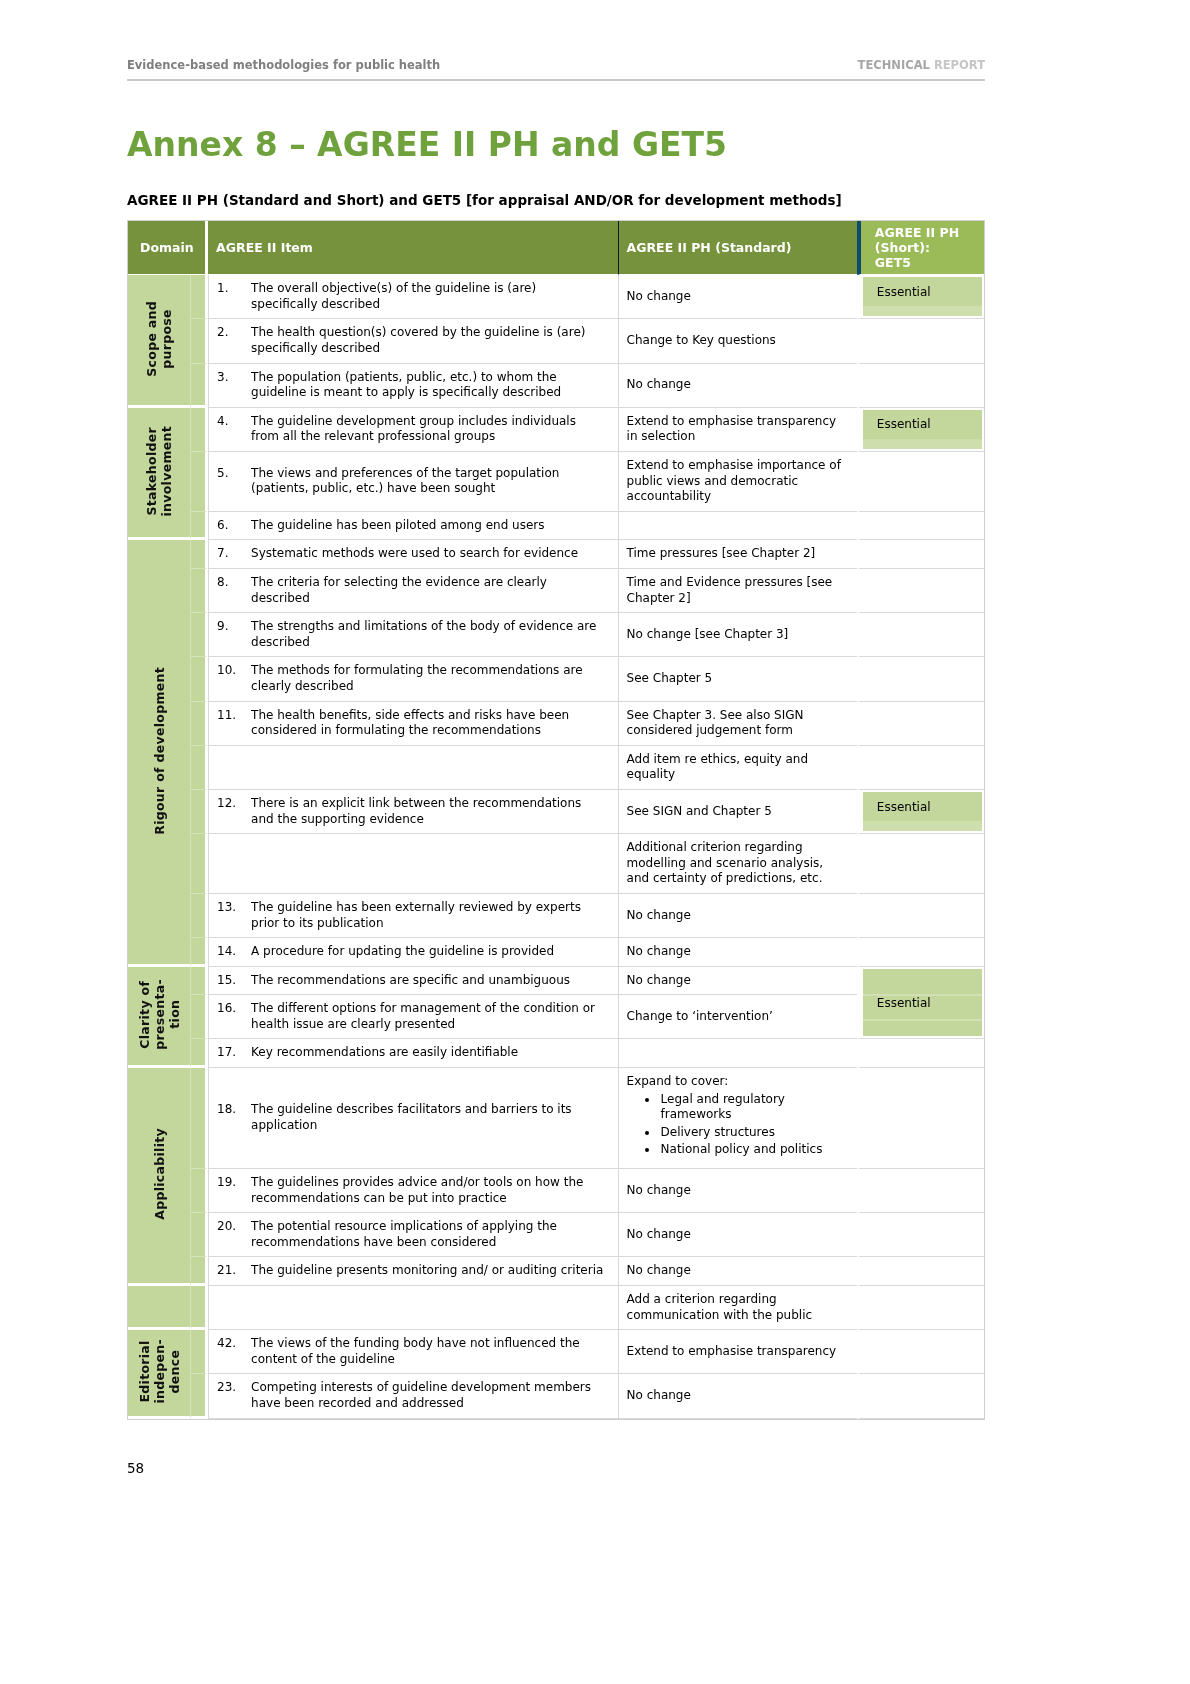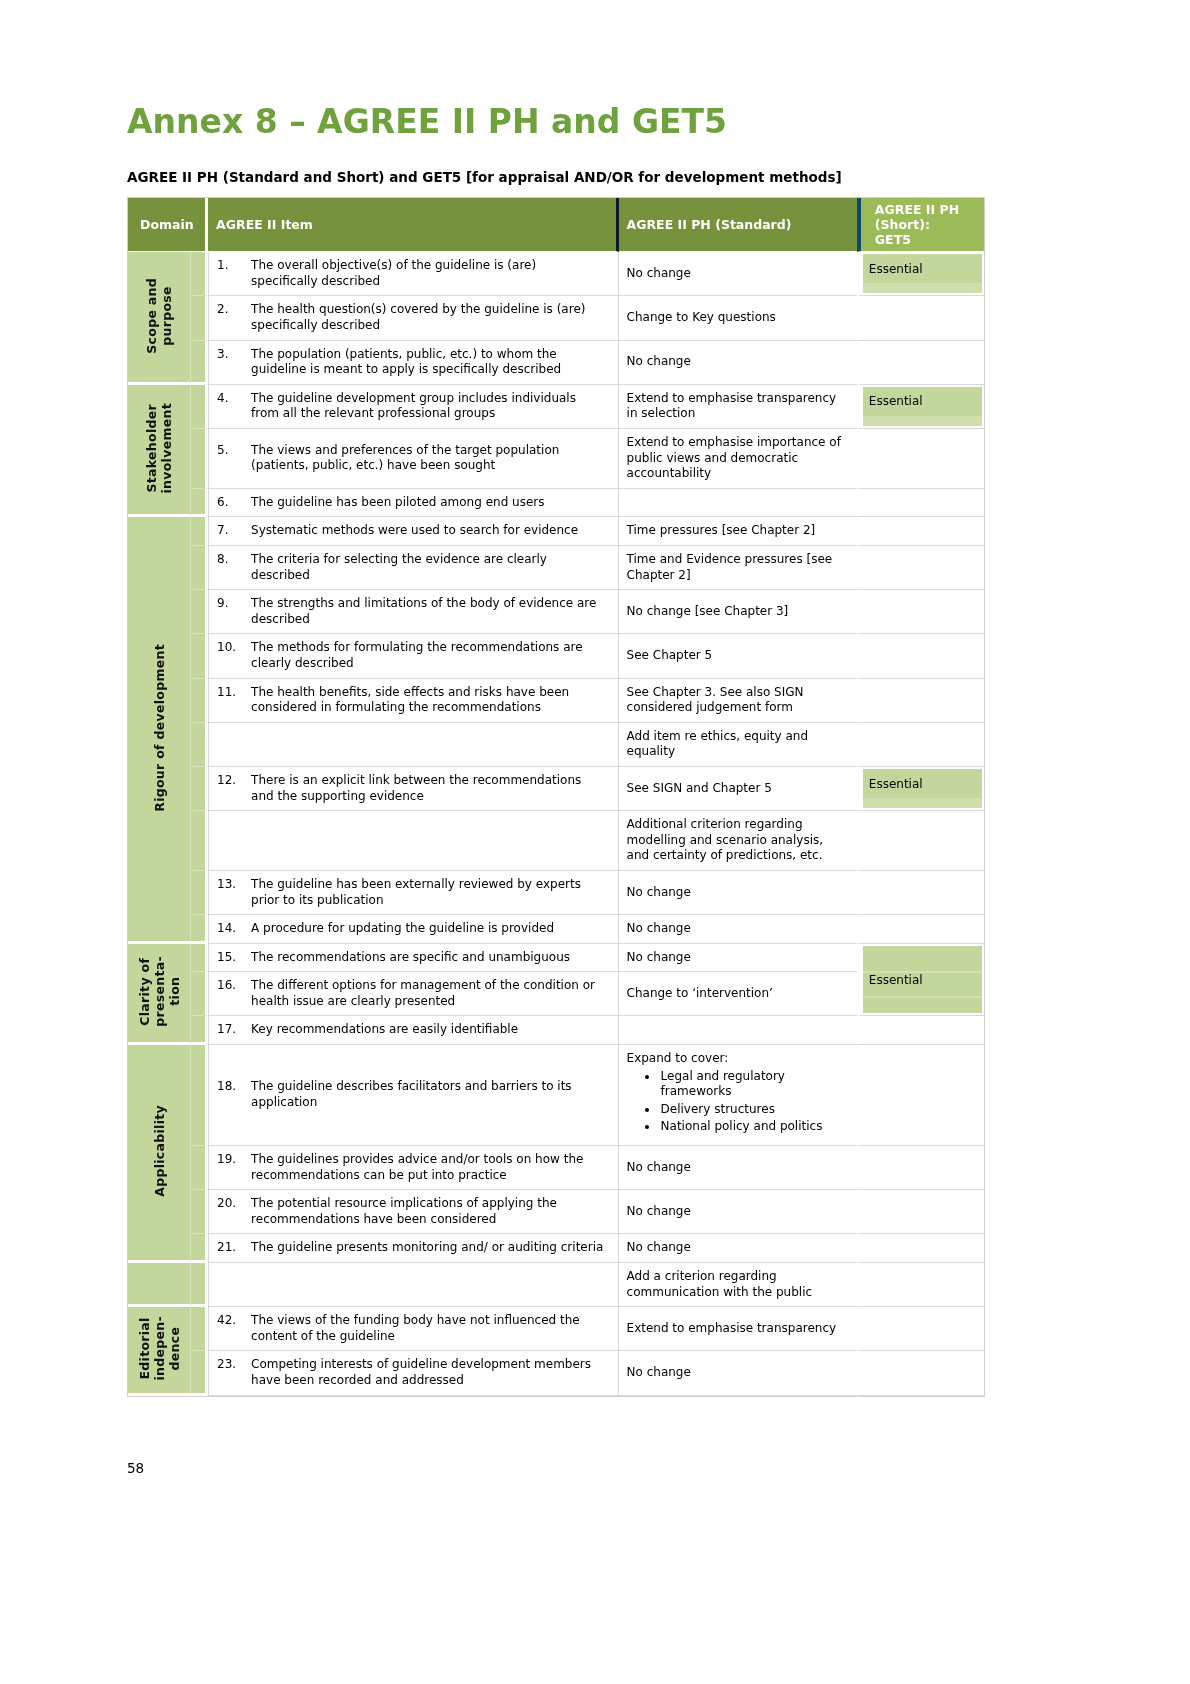--- a/index.html
+++ b/index.html
@@ -26,21 +26,21 @@
   
   .table-wrap { margin-top:12px; border:1px solid #cfcfcf; }
   table.agree { width:100%; border-collapse:separate; border-spacing:0; table-layout:fixed; font-size:12px; }
   col.co-domain { width:62px; } col.co-strip { width:18px; }
   col.co-item { width:410px; } col.co-std { width:238px; } col.co-get5 { width:127px; }
 
   th { background:#76923c; color:#fff; font-weight:bold; text-align:left;
        font-size:12.5px; height:43px; vertical-align:middle; padding:4px 8px;
        border-bottom:1px solid #fff; line-height:1.2; }
   th.h-domain { padding-left:12px; border-right:3px solid #fff; }
-  th.h-item  { border-right:3px solid #0f172a;margin-left:40px; }
+  th.h-item  { border-right:1px solid #0f172a;margin-left:40px; }
   th.h-std   { }
   th.h-get5  { background:#9bbb59; border-left:4px solid #0c4a6e; padding:4px 14px; }
 
   td { vertical-align:middle; }
   td.c-domain { background:#c3d69b; text-align:center; vertical-align:middle;
                 border-bottom:3px solid #fff; }
   .domain-label { display:inline-block; writing-mode:vertical-rl; transform:rotate(180deg);
                   font-weight:bold; font-size:12.5px; line-height:1.2; color:#111;
                   letter-spacing:0.3px; white-space:nowrap; }
   td.c-strip { background:#c3d69b; border-left:1px solid #d6e3bc;
@@ -53,35 +53,39 @@
   .item-num { flex:0 0 34px; }
   .item-text { flex:1; padding-right:4px; }
 
   td.c-std { background:#fff; border-bottom:1px solid #d9d9d9; padding:6px 8px; line-height:1.3; }
   .std-bullets { list-style:disc; margin:1px 0 4px 14px; padding-left:18px; }
   .std-bullets li { padding-left:2px; margin-top:2px; }
 
   td.c-get5 { background:#fff; border-left:4px solid #fff; border-bottom:1px solid #d9d9d9;
               padding:2px; position:relative; }
   .essential { position:absolute; top:2px; bottom:2px; left:2px; right:2px;
-               display:flex; align-items:center; padding-left:6px; font-size:12px; color:#000; }
+               display:flex; align-items:center; padding-left:14px; font-size:12px; color:#000; }
   .essential.single { padding-bottom:10px;
     background:linear-gradient(to bottom, #c3d69b 0%, #c3d69b 74%, #cfdead 74%, #cfdead 100%); }
   .essential.merged {
     background:linear-gradient(to bottom,
       #c3d69b 0%, #c3d69b 37%, #d3e0b3 37%, #d3e0b3 40%,
       #c3d69b 40%, #c3d69b 75%, #d3e0b3 75%, #d3e0b3 78%, #c3d69b 78%, #c3d69b 100%); }
 
   .page-number { position:absolute; left:127px; top:1460px; font-size:13.5px; color:#000; }
 </style>
 </head>
 <body>
 
 <div class="page">
 
+  <div class="topbar">
+    <span class="left">Evidence-based methodologies for public health</span>
+    <span class="right"><span class="t-bold">TECHNICAL</span><span class="t-light"> REPORT</span></span>
+  </div>
 
   <h1 class="annex-title">Annex 8 – AGREE II PH and GET5</h1>
 
   <div class="subtitle">AGREE II PH (Standard and Short) and GET5 [for appraisal AND/OR for development methods]</div>
 
   <div class="table-wrap">
     <table class="agree">
       <colgroup>
         <col class="co-domain">
           <col class="co-strip">

